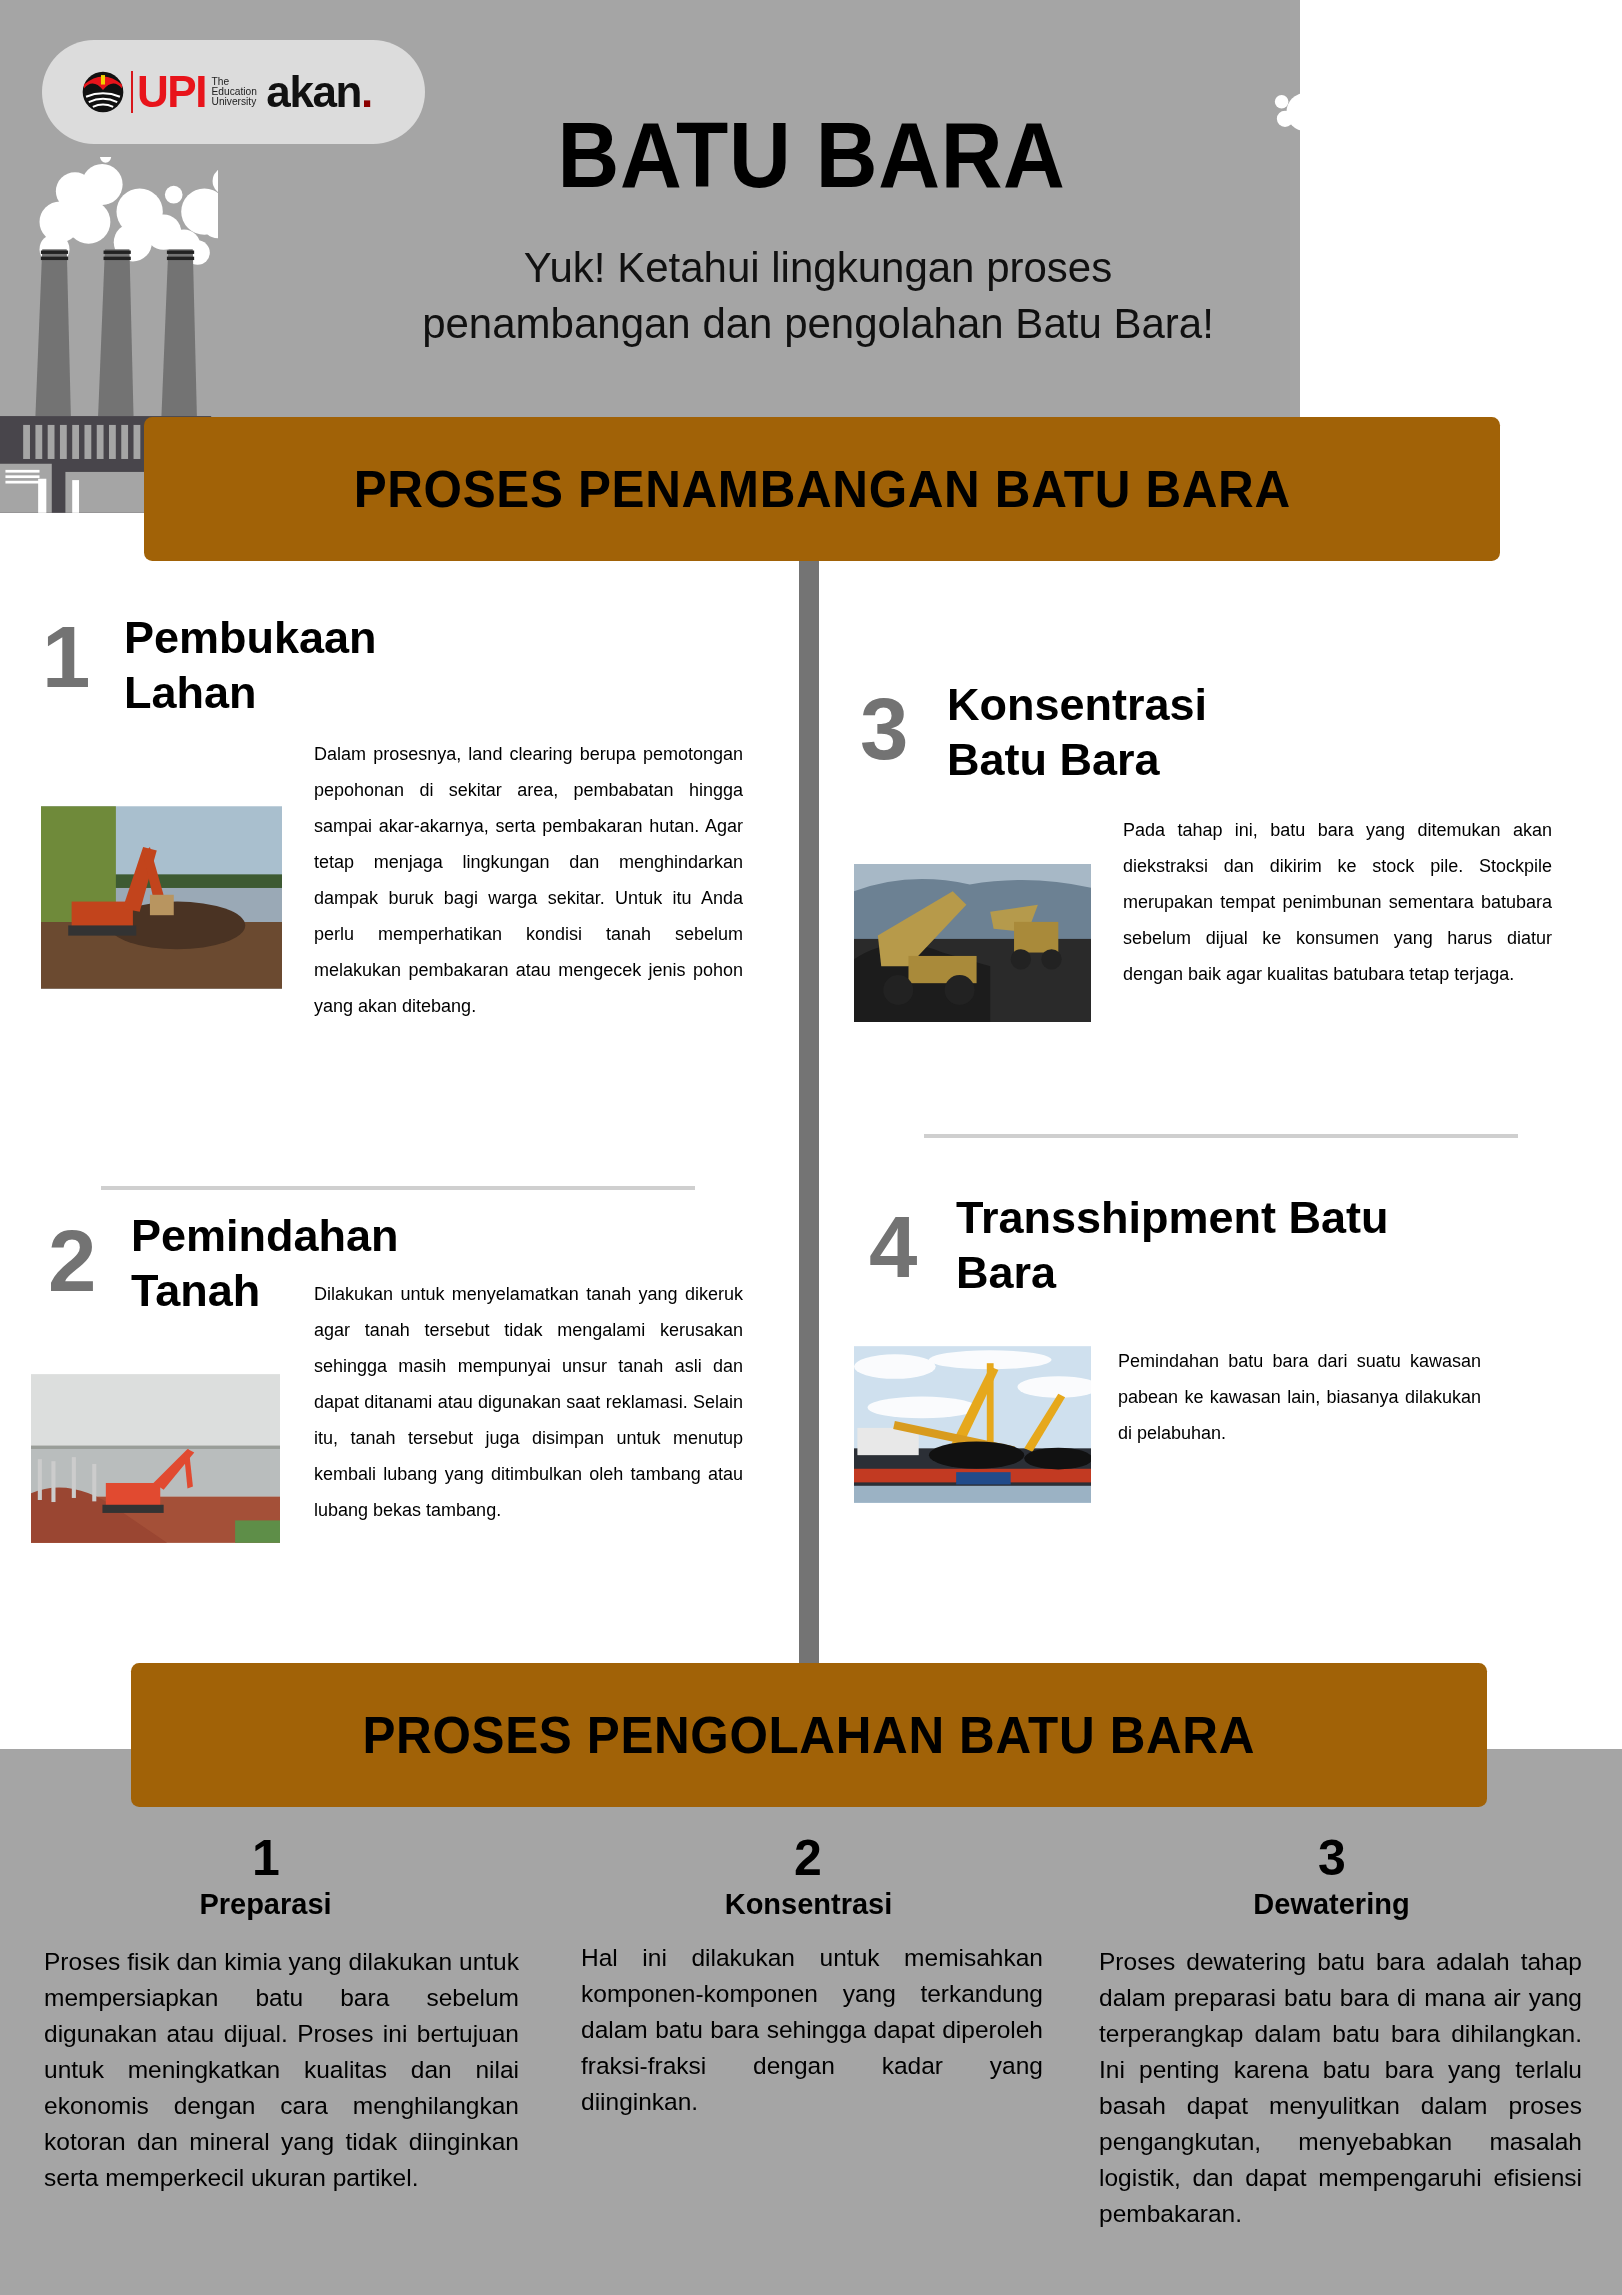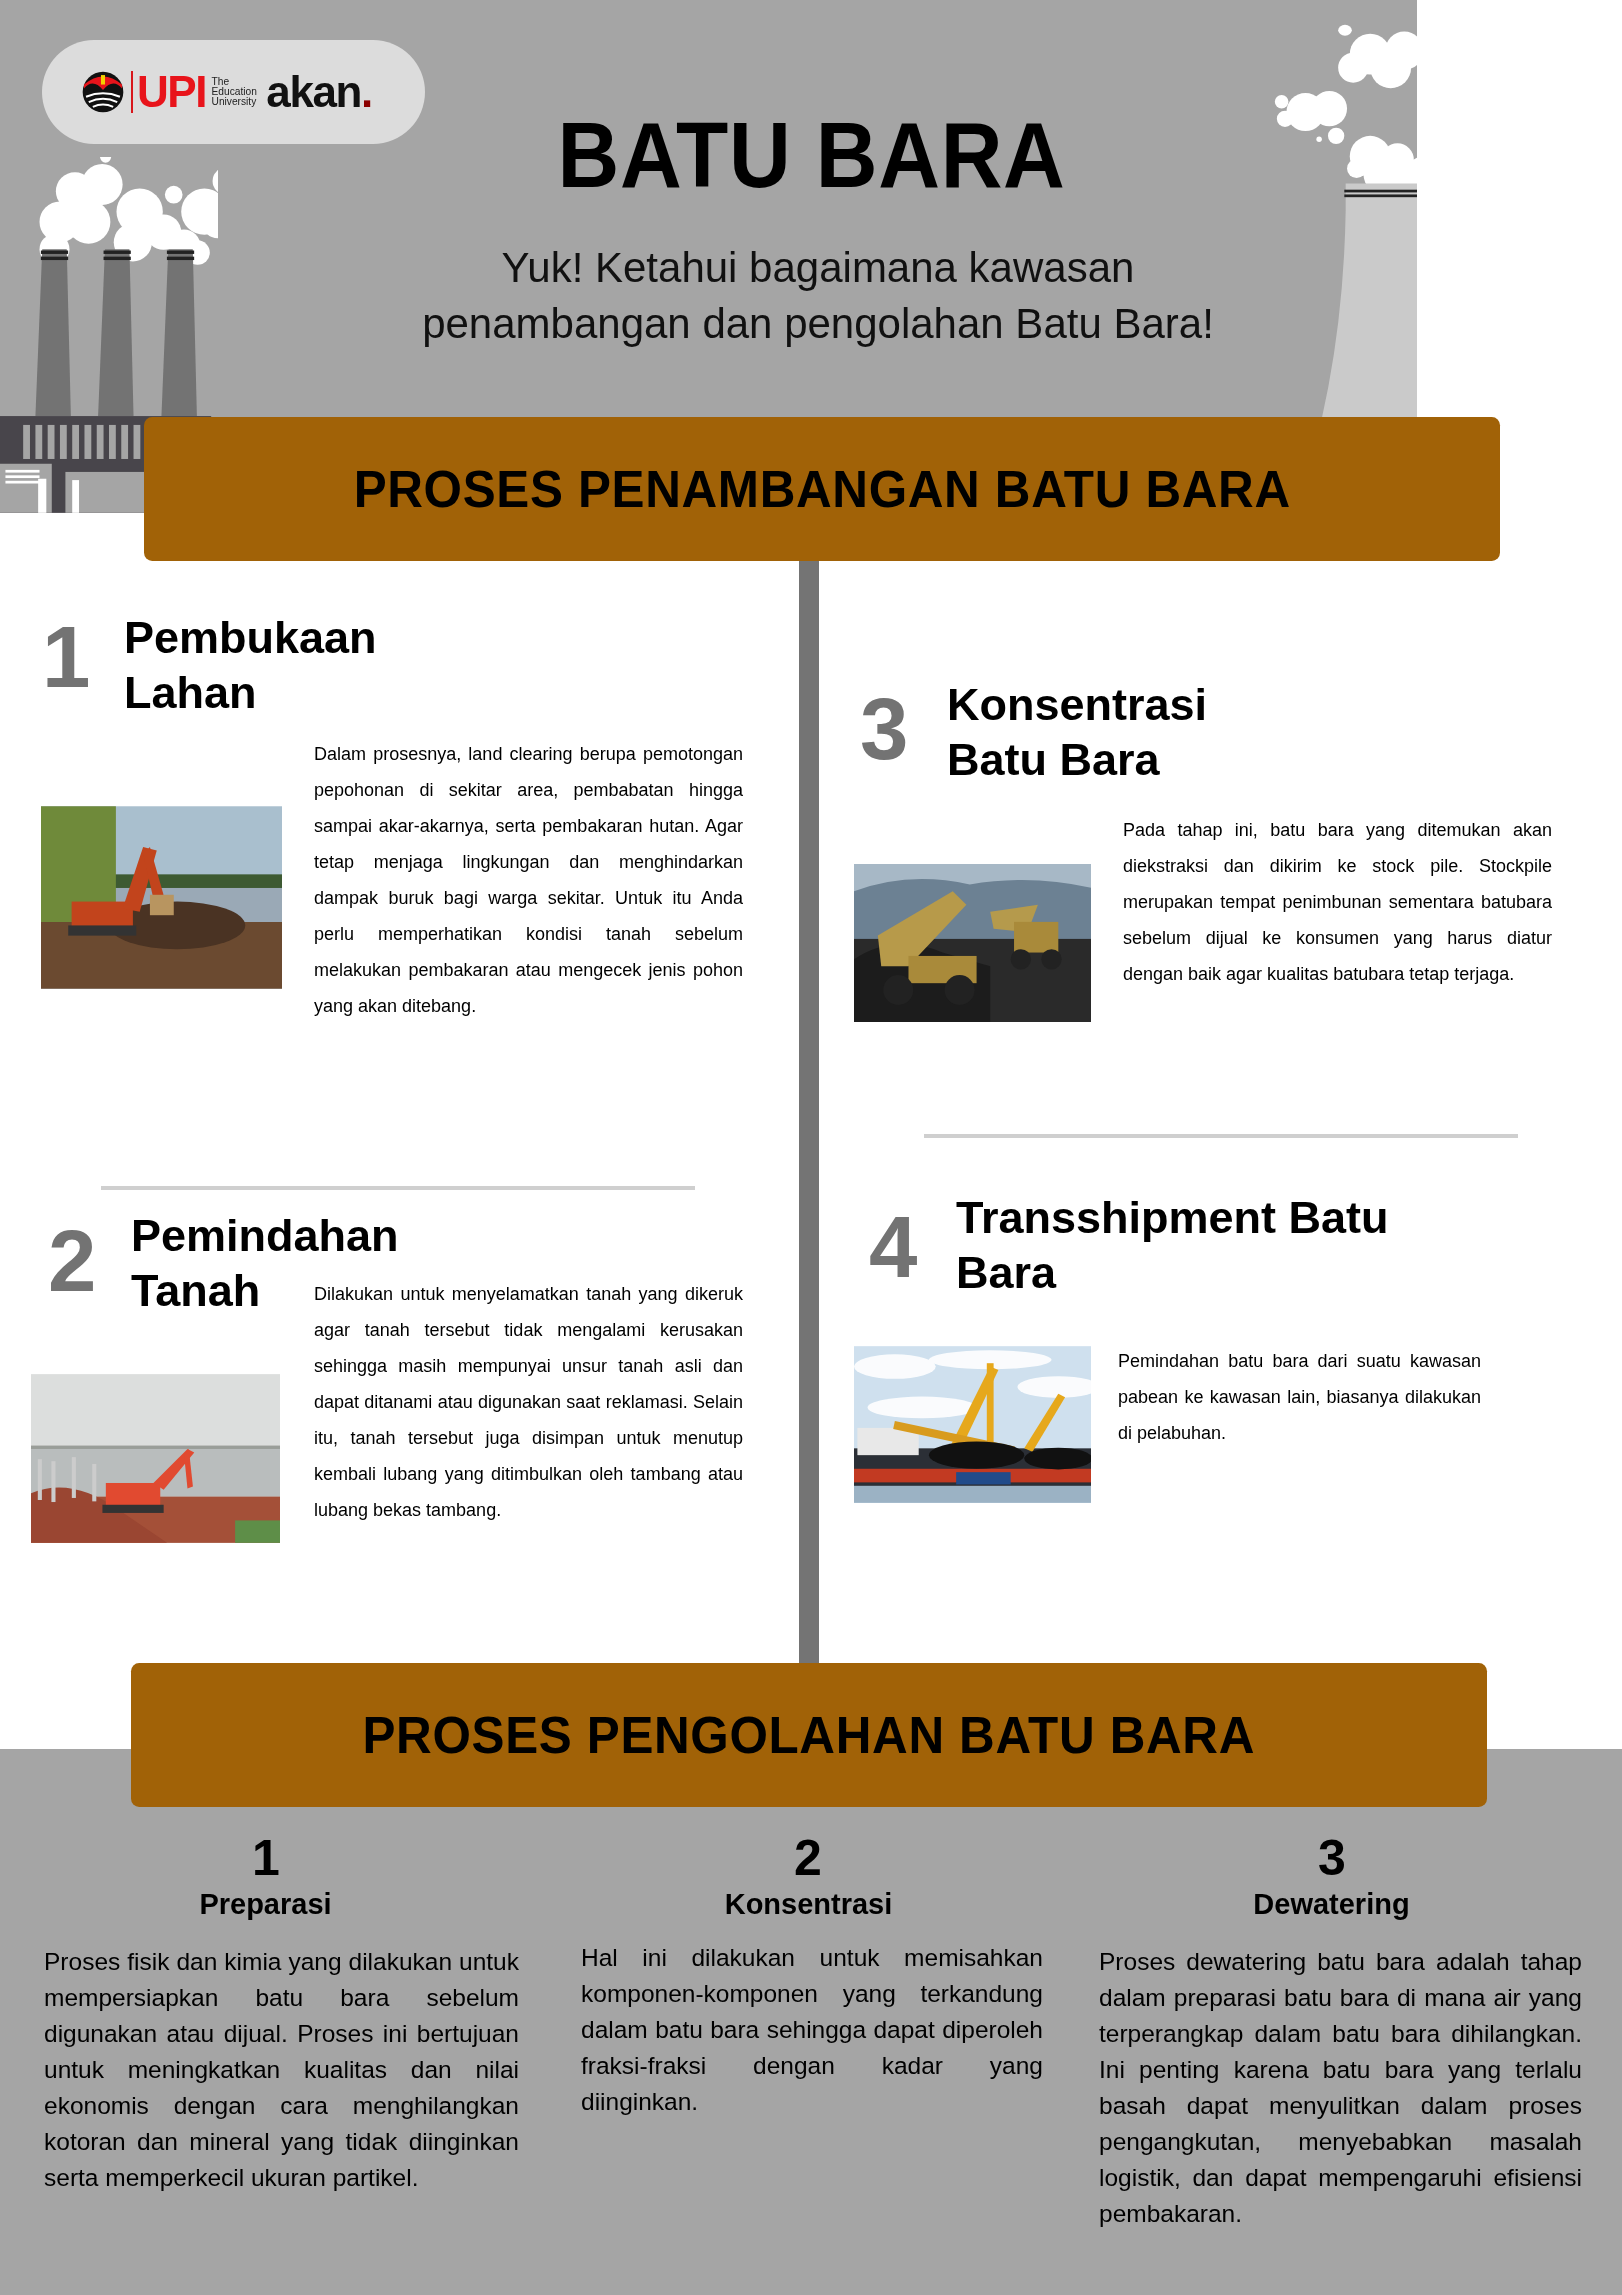--- a/index.html
+++ b/index.html
@@ -1,20 +1,20 @@
 <!DOCTYPE html>
 <html style="font-size:11px"><head>
 <meta charset="utf-8">
 <style>
   * { box-sizing: border-box; margin: 0; padding: 0; }
   html, body { width: 1623px; height: 2295px; overflow: hidden; }
   body { position: relative; background: #ffffff; font-family: "Liberation Sans", sans-serif; color: #000; }
 
   
-  .header { position: absolute; left: 0; top: 0; width: 1417px; height: 513px; background: #a5a5a5; overflow: hidden; }
+  .header { position: absolute; left: 0; top: 0; width: 1300px; height: 513px; background: #a5a5a5; overflow: hidden; }
   .logo-pill { position: absolute; left: 42px; top: 40px; width: 383px; height: 104px; border-radius: 52px; background: #dcdcdc; display: flex; align-items: center; padding-left: 40px; }
   .logo-emblem { width: 42px; height: 42px; }
   .logo-sep { width: 2px; height: 42px; background: #d8161b; margin: 0 4.1px 0 6.8px; }
   .logo-upi { font-family: "Liberation Sans", sans-serif; font-weight: 700; font-size: 44px; color: #e8141b; letter-spacing: -1.4px; line-height: 1; }
   .logo-edu { font-size: 10.2px; line-height: 10.2px; color: #222; margin-left: 5.5px; }
   .logo-fpips { font-weight: 700; font-size: 44px; color: #111; margin-left: 9.5px; letter-spacing: -1.4px; line-height: 1; }
   .logo-fpips .dot { color: #8b0000; }
 
   .main-title { position: absolute; left: 0; width: 1623px; top: 102px; text-align: center; font-weight: 700; font-size: 93px; letter-spacing: 0.7px; transform: scaleX(0.92); }
   .subtitle { position: absolute; left: 341px; width: 954px; top: 240px; text-align: center; font-size: 42px; line-height: 56px; color: #111; }
@@ -163,21 +163,21 @@
     <div class="logo-edu">
       <div>The</div>
       <div>Education</div>
       <div>University</div>
     </div>
     <span class="logo-fpips"><span>akan</span><span class="dot">.</span></span>
   </div>
 
   <div class="main-title">BATU BARA</div>
   <div class="subtitle">
-    <div>Yuk! Ketahui bagaimana kawasan</div>
+    <div>Yuk! Ketahui lingkungan proses</div>
     <div>penambangan dan pengolahan Batu Bara!</div>
   </div>
 </div>
 
 <div class="vline"></div>
 
 <div class="bar" style="left:144px;top:417px;width:1356px;height:144px;">
   <span>PROSES PENAMBANGAN BATU BARA</span>
 </div>
 

